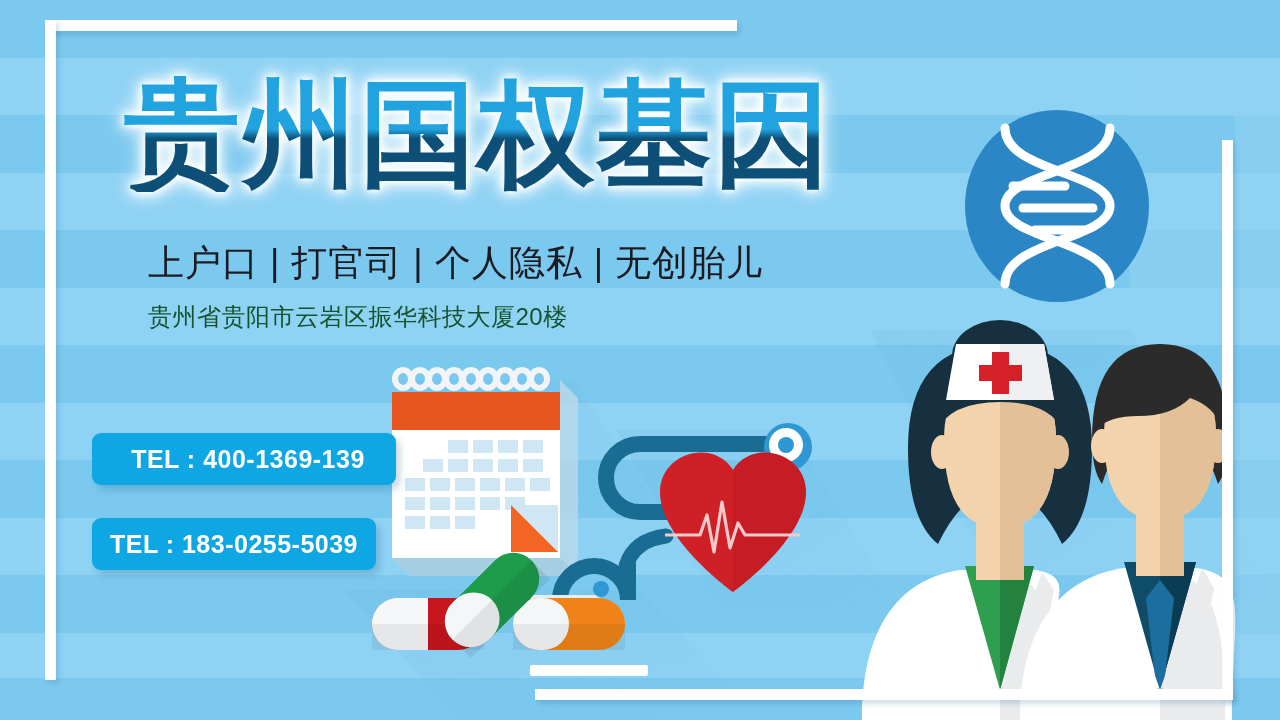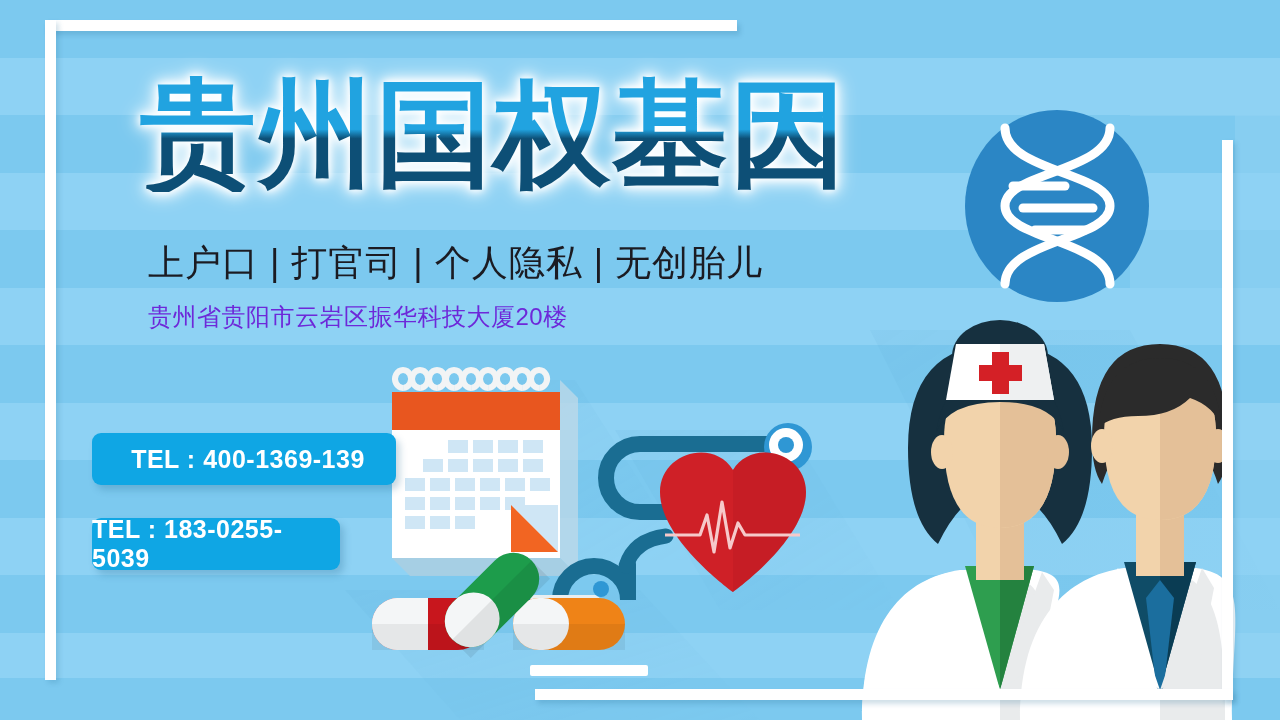--- a/index.html
+++ b/index.html
@@ -20,46 +20,46 @@
              box-shadow:3px 4px 5px rgba(40,110,150,.22);}
   .frame-left{position:absolute;left:45px;top:20px;width:11px;height:660px;background:#ffffff;
              box-shadow:3px 3px 5px rgba(40,110,150,.20);}
   .frame-right{position:absolute;left:1222px;top:140px;width:11px;height:560px;background:#ffffff;
              box-shadow:3px 3px 5px rgba(40,110,150,.20);}
   .frame-bottom{position:absolute;left:535px;top:689px;width:698px;height:11px;background:#ffffff;
              box-shadow:3px 4px 5px rgba(40,110,150,.22);}
 
   
   .headline{
-    position:absolute;left:140px;top:76px;
+    position:absolute;left:124px;top:76px;
     font-size:116px;font-weight:bold;letter-spacing:2px;line-height:1;
     background:linear-gradient(to bottom,#21a3e0 0%,#21a3e0 46%,#0d4f76 54%,#0d4f76 100%);
     -webkit-background-clip:text;background-clip:text;color:transparent;
     -webkit-text-fill-color:transparent;
     filter:drop-shadow(0 0 3px #ffffff) drop-shadow(0 0 6px #ffffff) drop-shadow(0 0 9px rgba(255,255,255,.85));
     white-space:nowrap;
   }
   .subline{
     position:absolute;left:148px;top:239px;
     font-size:36px;color:#1b1b22;letter-spacing:1px;white-space:nowrap;
   }
   .addrline{
     position:absolute;left:148px;top:301px;
-    font-size:24px;color:#6d28d9;letter-spacing:.5px;white-space:nowrap;
+    font-size:24px;color:#14532d;letter-spacing:.5px;white-space:nowrap;
   }
 
   
   .tel{
     position:absolute;background:#0fa6e4;border-radius:9px;
     color:#ffffff;font-size:25px;font-weight:bold;letter-spacing:.5px;
     display:flex;align-items:center;justify-content:center;
     box-shadow:4px 5px 7px rgba(30,100,140,.25);
   }
   .tel1{left:92px;top:433px;width:304px;height:52px;padding-left:8px;}
-  .tel2{left:92px;top:518px;width:248px;height:52px;}
+  .tel2{left:92px;top:518px;width:284px;height:52px;}
 
   
   .dna-wrap{position:absolute;left:965px;top:110px;width:185px;height:192px;}
 
   
   .art{position:absolute;inset:0;}
 </style>
 </head>
 <body>
 

